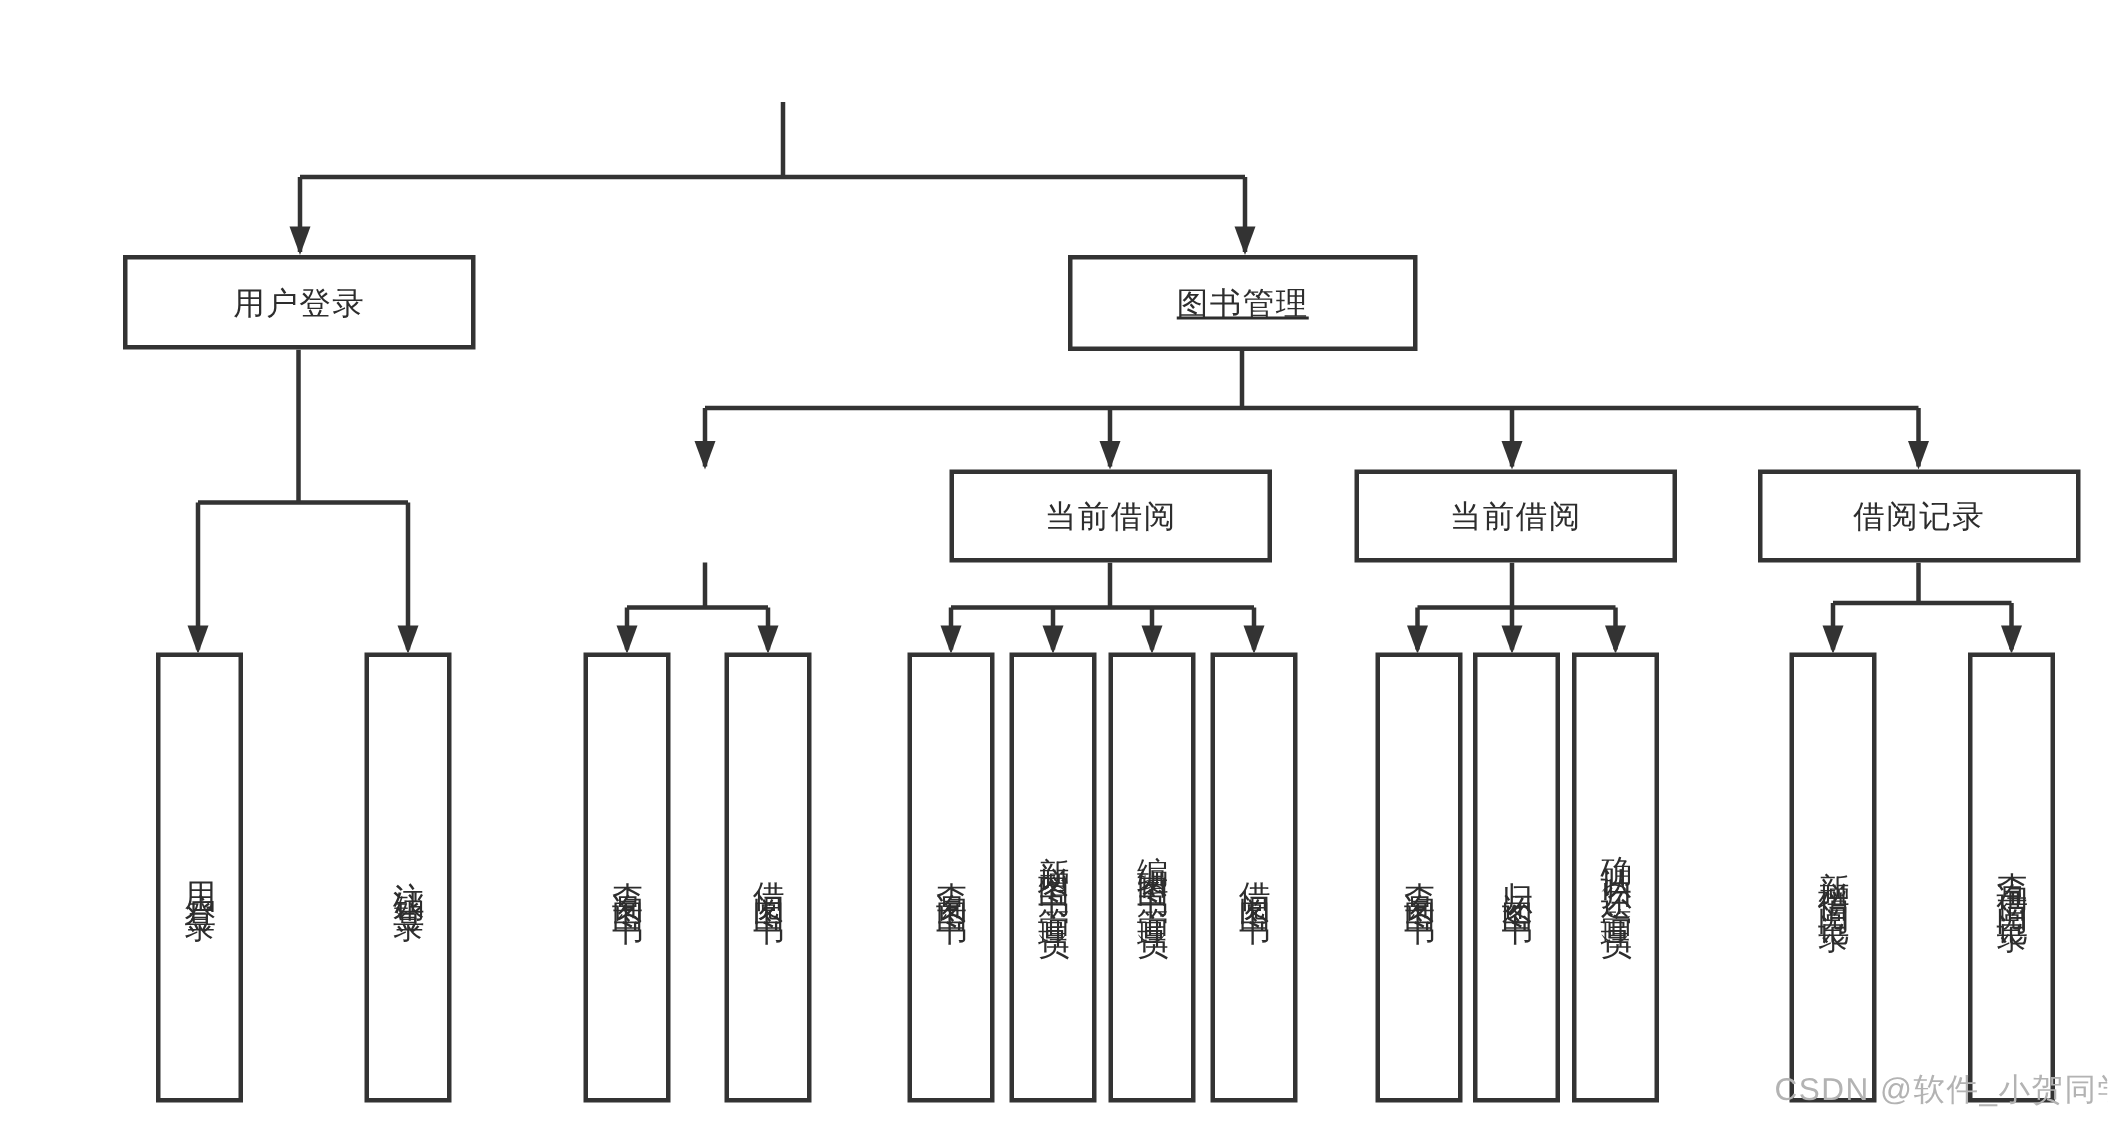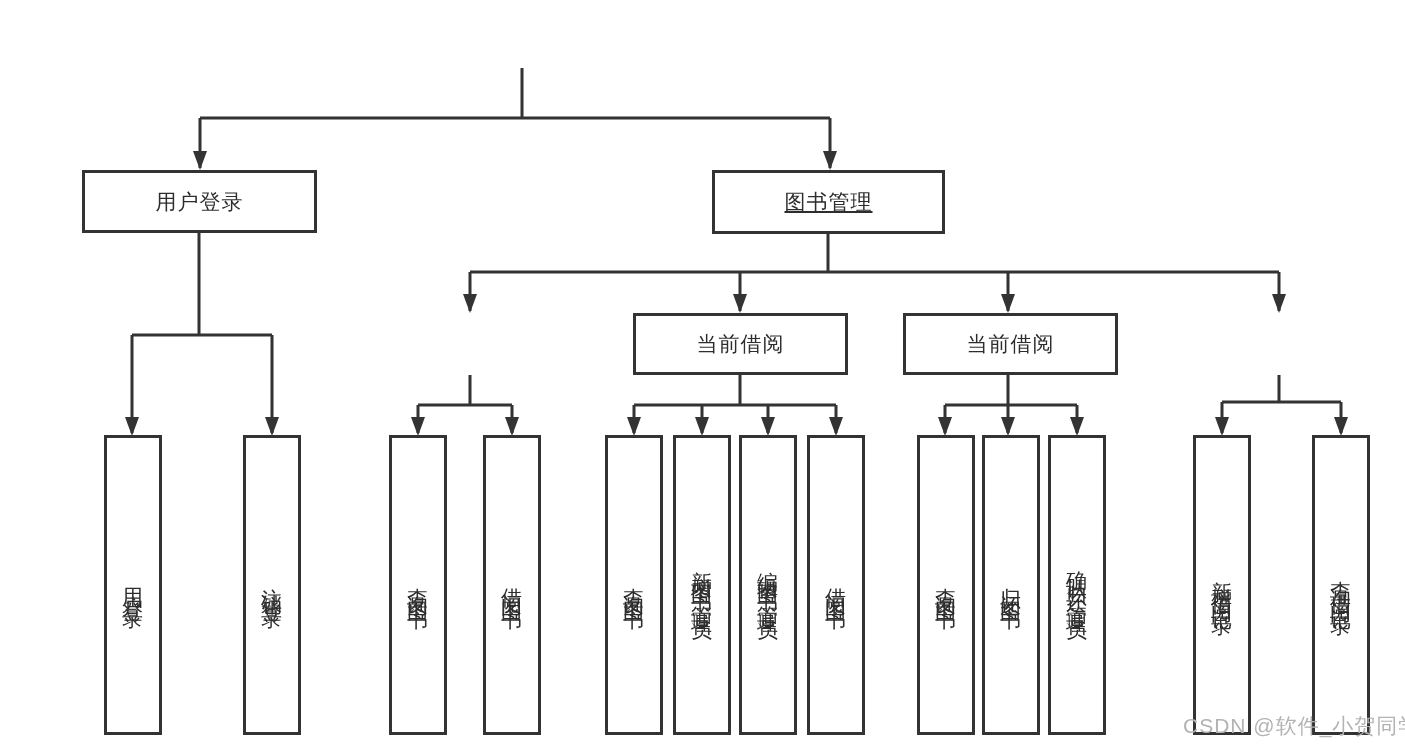--- a/index.html
+++ b/index.html
@@ -108,20 +108,23 @@
   <div class="box lv2b">
     <span class="hlabel">图书管理</span>
   </div>
 
   <div class="box lv3 b-bb">
     <span class="hlabel">当前借阅</span>
   </div>
   <div class="box lv3 b-cb">
     <span class="hlabel">当前借阅</span>
   </div>
+  <div class="box lv3 b-br">
+    <span class="hlabel">借阅记录</span>
+  </div>
 
   <div class="box leaf" style="left:104px">
     <span class="vlabel">用户登录</span>
   </div>
   <div class="box leaf" style="left:243px">
     <span class="vlabel">注销登录</span>
   </div>
 
   <div class="box leaf" style="left:389px">
     <span class="vlabel">查询图书</span>

